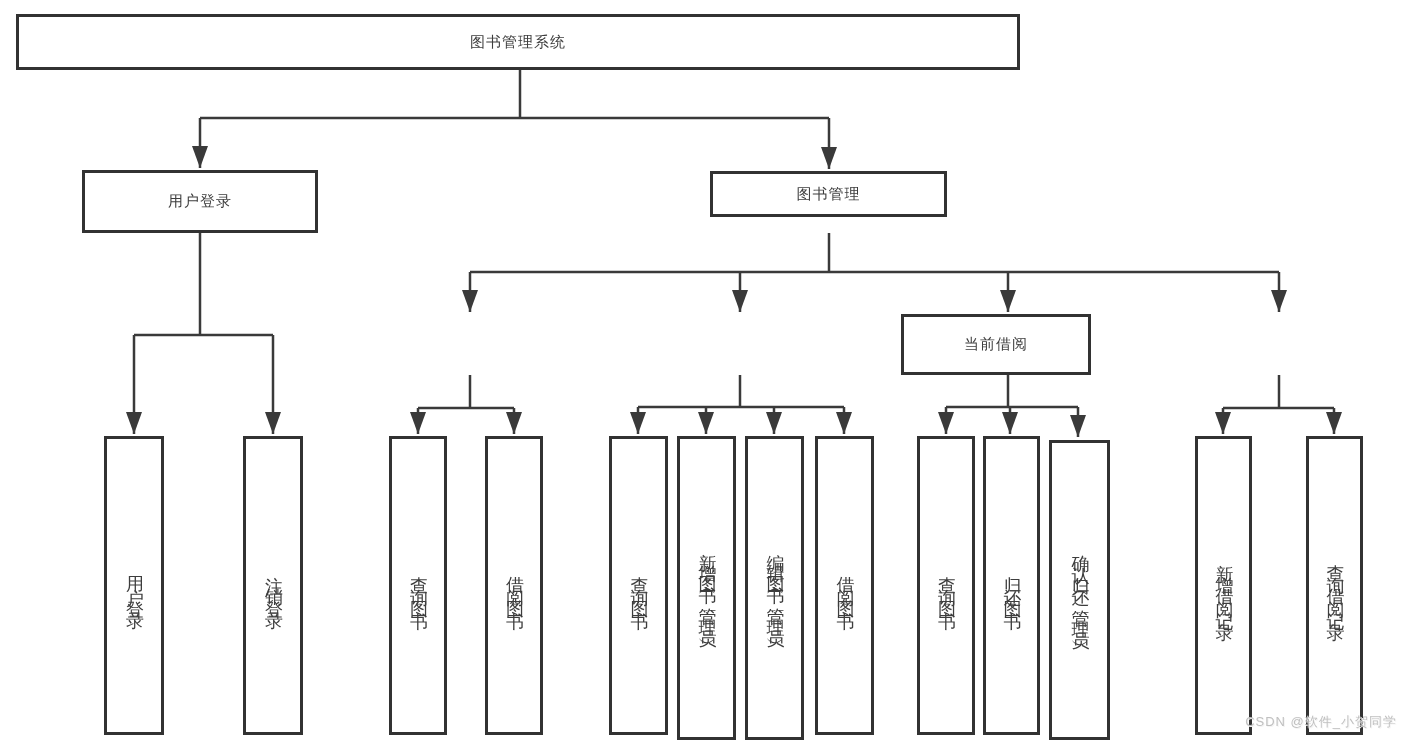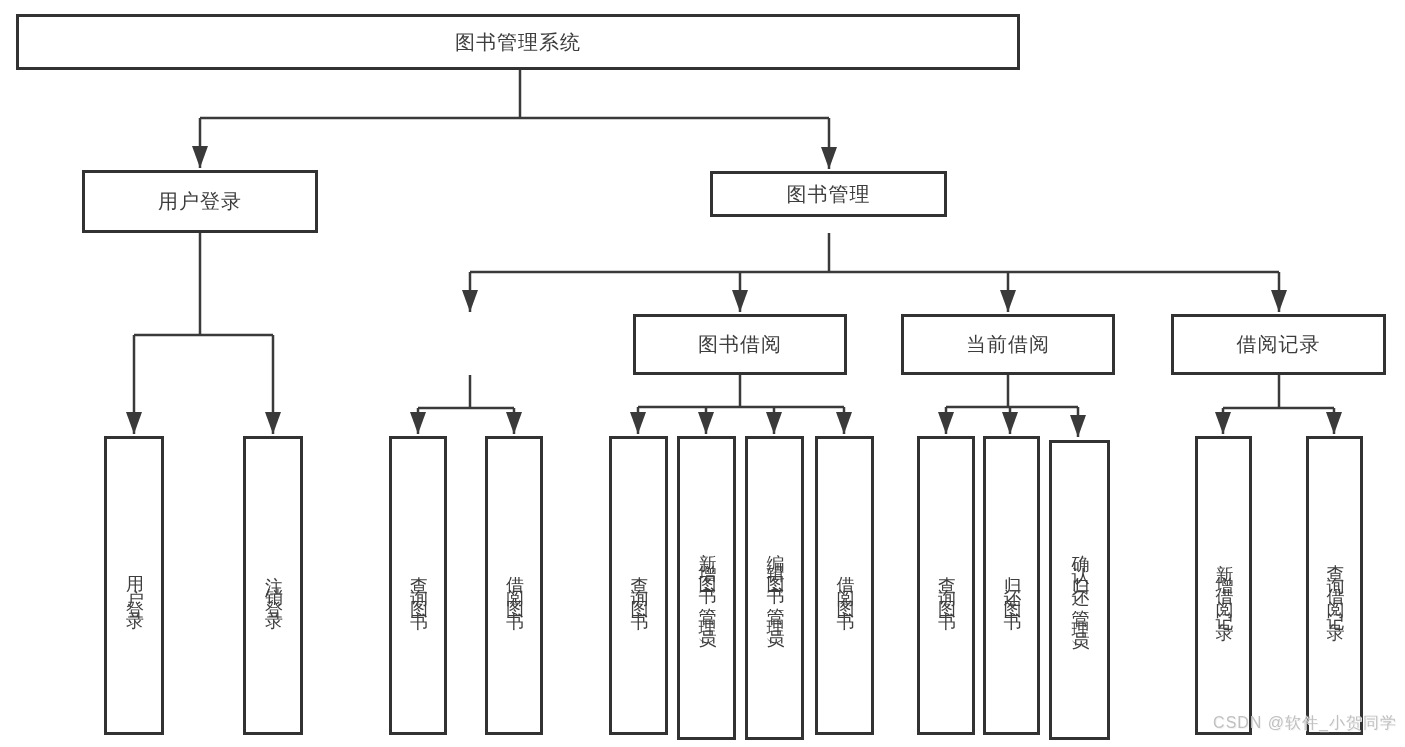--- a/index.html
+++ b/index.html
@@ -32,41 +32,41 @@
     box-sizing: border-box;
     border: 3px solid #323232;
     background: #ffffff;
     display: flex;
     align-items: center;
     justify-content: center;
     color: #3d3d3d;
     z-index: 2;
   }
   .box.h span {
-    font-size: 20px;
+    font-size: 15px;
     letter-spacing: 1px;
     white-space: nowrap;
   }
   .box.v span {
     writing-mode: vertical-rl;
     text-orientation: mixed;
     font-size: 18px;
     letter-spacing: 12px;
     line-height: 1.1;
     white-space: nowrap;
   }
   .box.v.long span {
     letter-spacing: 11px;
   }
   .watermark {
     position: absolute;
     right: 8px;
     top: 713px;
     z-index: 3;
-    font-size: 16px;
+    font-size: 13px;
     color: #c0c0c0;
     letter-spacing: 1px;
     text-shadow: 1px 1px 0 #f4f4f4;
     white-space: nowrap;
   }
 </style>
 </head>
 <body>
 
 <div class="canvas">
@@ -123,28 +123,22 @@
     <span>图书管理系统</span>
   </div>
 
   <div class="box h" style="left:82px;top:170px;width:236px;height:63px">
     <span>用户登录</span>
   </div>
   <div class="box h" style="left:710px;top:171px;width:237px;height:46px">
     <span>图书管理</span>
   </div>
 
-  <div class="box h" style="left:633px;top:314px;width:214px;height:61px">
-    <span>图书借阅</span>
-  </div>
-  <div class="box h" style="left:901px;top:314px;width:214px;height:61px">
+  <div class="box h" style="left:901px;top:314px;width:190px;height:61px">
     <span>当前借阅</span>
-  </div>
-  <div class="box h" style="left:1171px;top:314px;width:215px;height:61px">
-    <span>借阅记录</span>
   </div>
 
   <div class="box v" style="left:104px;top:436px;width:60px;height:299px">
     <span>用户登录</span>
   </div>
   <div class="box v" style="left:243px;top:436px;width:60px;height:299px">
     <span>注销登录</span>
   </div>
 
   <div class="box v" style="left:389px;top:436px;width:58px;height:299px">

